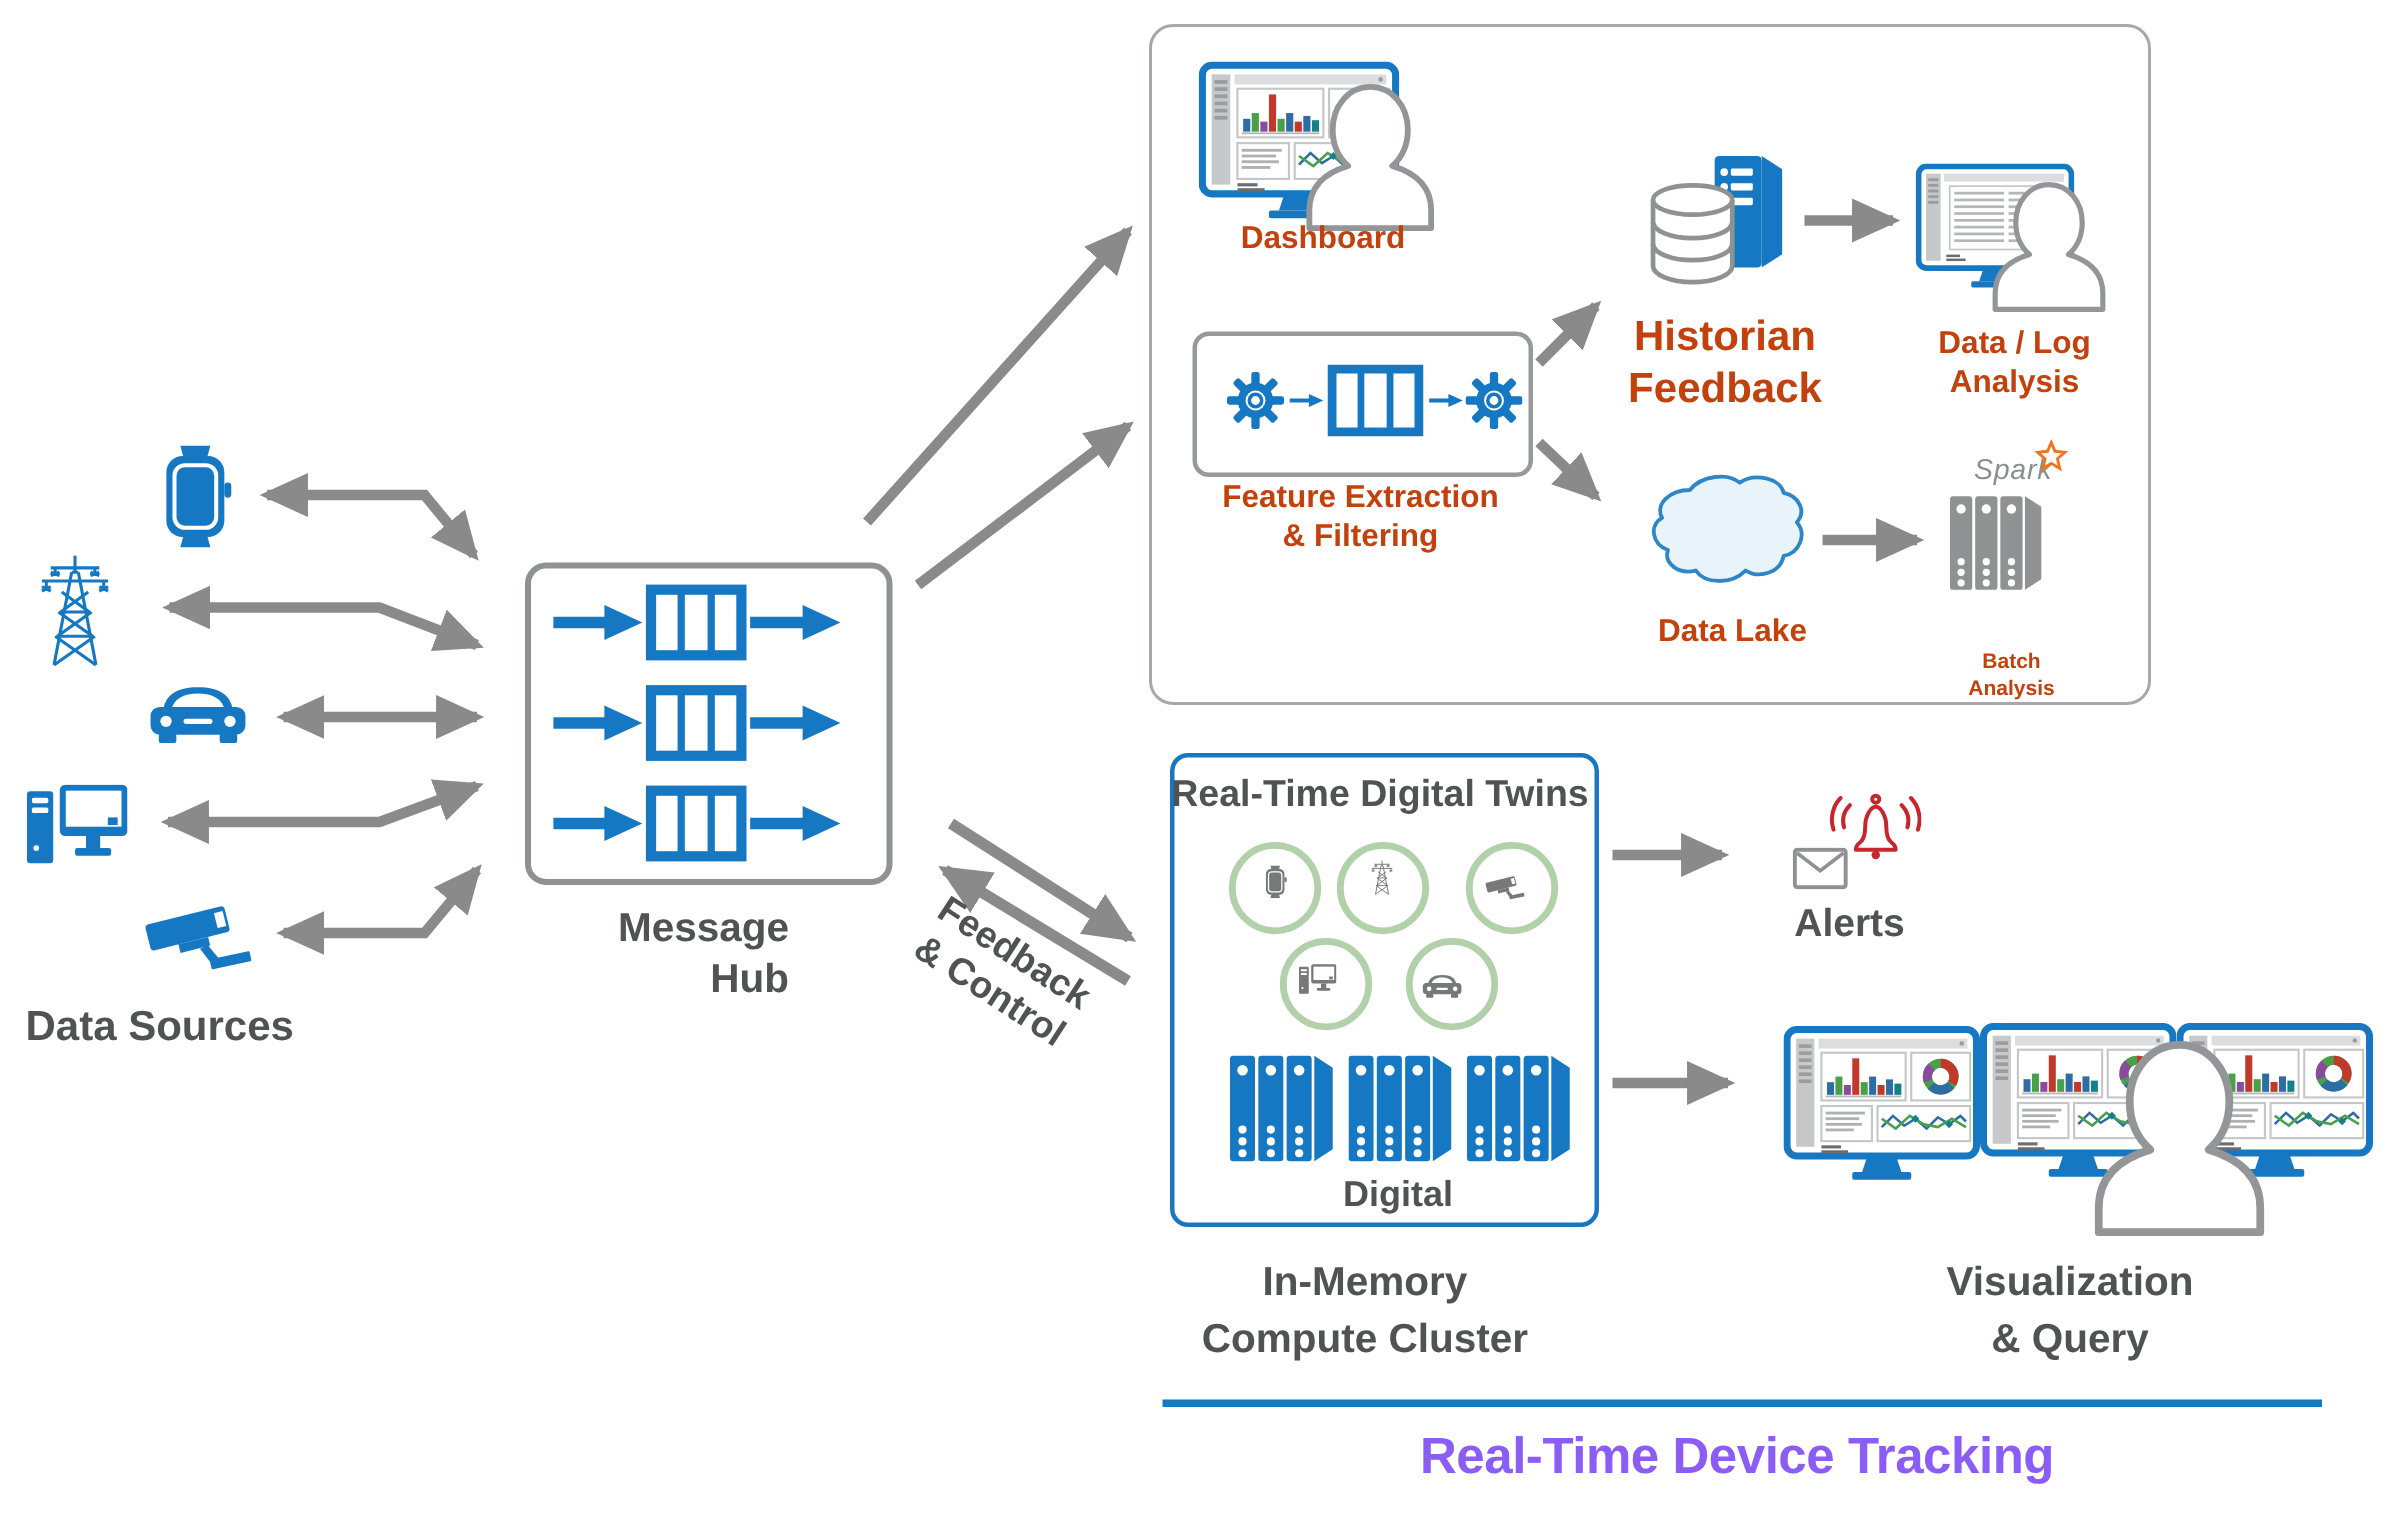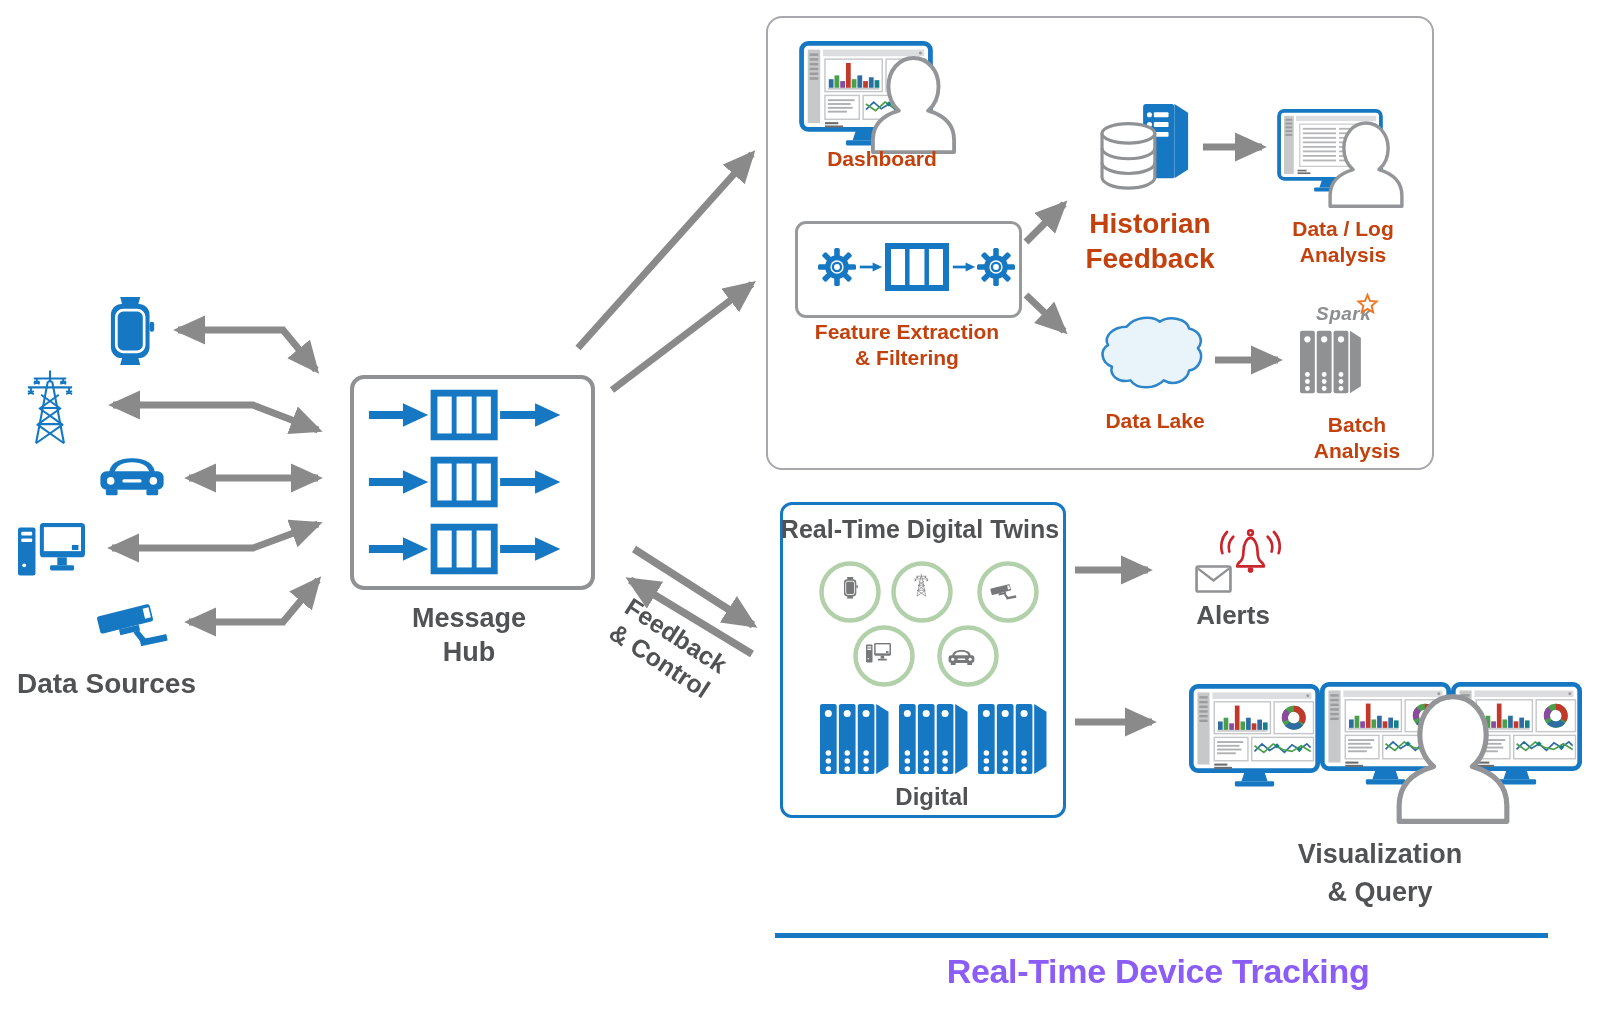--- a/index.html
+++ b/index.html
@@ -12,21 +12,21 @@
   .lbl-dark{color:#515254;}
   .box{position:absolute;background:#fff;border-radius:14px;}
   .hub-box{border:4px solid #8f9193;}
   .outer-box{border:2px solid #a6a8ab;border-radius:16px;}
   .feat-box{border:3px solid #98999b;border-radius:11px;}
   .twins-box{border:3.5px solid #1678c2;border-radius:12px;}
   .blue{color:#1678c2;}
   .grayicon{color:#77787a;}
   .graysrv{color:#8f9193;}
   .footer-line{position:absolute;background:#1678c2;}
-  .spark-word{position:absolute;font-style:italic;font-weight:700;color:#8d8e90;
+  .spark-word{position:absolute;font-style:italic;font-weight:400;color:#8d8e90;
               letter-spacing:.5px;}
   .rot-lbl{position:absolute;font-weight:700;color:#515254;text-align:center;
            transform:translateX(-50%) rotate(33deg);line-height:1.2;white-space:nowrap;}
 </style>
 </head>
 <body>
 
 <div id="stage">
 
   <svg width="0" height="0" style="position:absolute" aria-hidden="true">
@@ -452,21 +452,21 @@
     </svg>
   <svg class="abs" style="left:1451px;top:682px;" width="131" height="103">
       <use href="#sym-monitor-dash"></use>
     </svg>
   <svg class="abs" style="left:1390px;top:686px;" width="126" height="138">
       <use href="#sym-person"></use>
     </svg>
 
   <div class="lbl lbl-dark" style="left:17px;top:666px;font-size:28px;transform:none;text-align:right;">Data Sources</div>
 
-  <div class="lbl lbl-dark" style="left:469px;top:602px;font-size:27px;">
+  <div class="lbl lbl-dark" style="left:469px;top:602px;font-size:27px;text-align:right;">
     <div>Message</div>
     <div>Hub</div>
   </div>
 
   <div class="lbl" style="left:882px;top:146px;font-size:21px;">Dashboard</div>
 
   <div class="lbl" style="left:907px;top:319px;font-size:21px;">
     <div>Feature Extraction</div>
     <div>&amp; Filtering</div>
   </div>
@@ -476,29 +476,33 @@
     <div>Feedback</div>
   </div>
 
   <div class="lbl" style="left:1343px;top:216px;font-size:21px;">
     <div>Data / Log</div>
     <div>Analysis</div>
   </div>
 
   <div class="lbl" style="left:1155px;top:408px;font-size:21px;">Data Lake</div>
 
-  <div class="lbl" style="left:1341px;top:412px;font-size:21px;margin-left:16px;">
+  <div class="lbl" style="left:1341px;top:432px;font-size:14px;">
     <div>Batch</div>
     <div>Analysis</div>
   </div>
 
   <div class="lbl lbl-dark" style="left:920px;top:514px;font-size:25px;">Real-Time Digital Twins</div>
 
   <div class="lbl lbl-dark" style="left:932px;top:782px;font-size:24px;">Digital</div>
 
+  <div class="lbl lbl-dark" style="left:910px;top:836px;font-size:27px;line-height:1.4;">
+    <div>In-Memory</div>
+    <div>Compute Cluster</div>
+  </div>
 
   <div class="lbl lbl-dark" style="left:1233px;top:599px;font-size:26px;">Alerts</div>
 
   <div class="lbl lbl-dark" style="left:1380px;top:836px;font-size:27px;line-height:1.4;">
     <div>Visualization</div>
     <div>&amp; Query</div>
   </div>
 
   <div class="rot-lbl" style="left:668px;top:618px;font-size:25px;">
     <div>Feedback</div>

